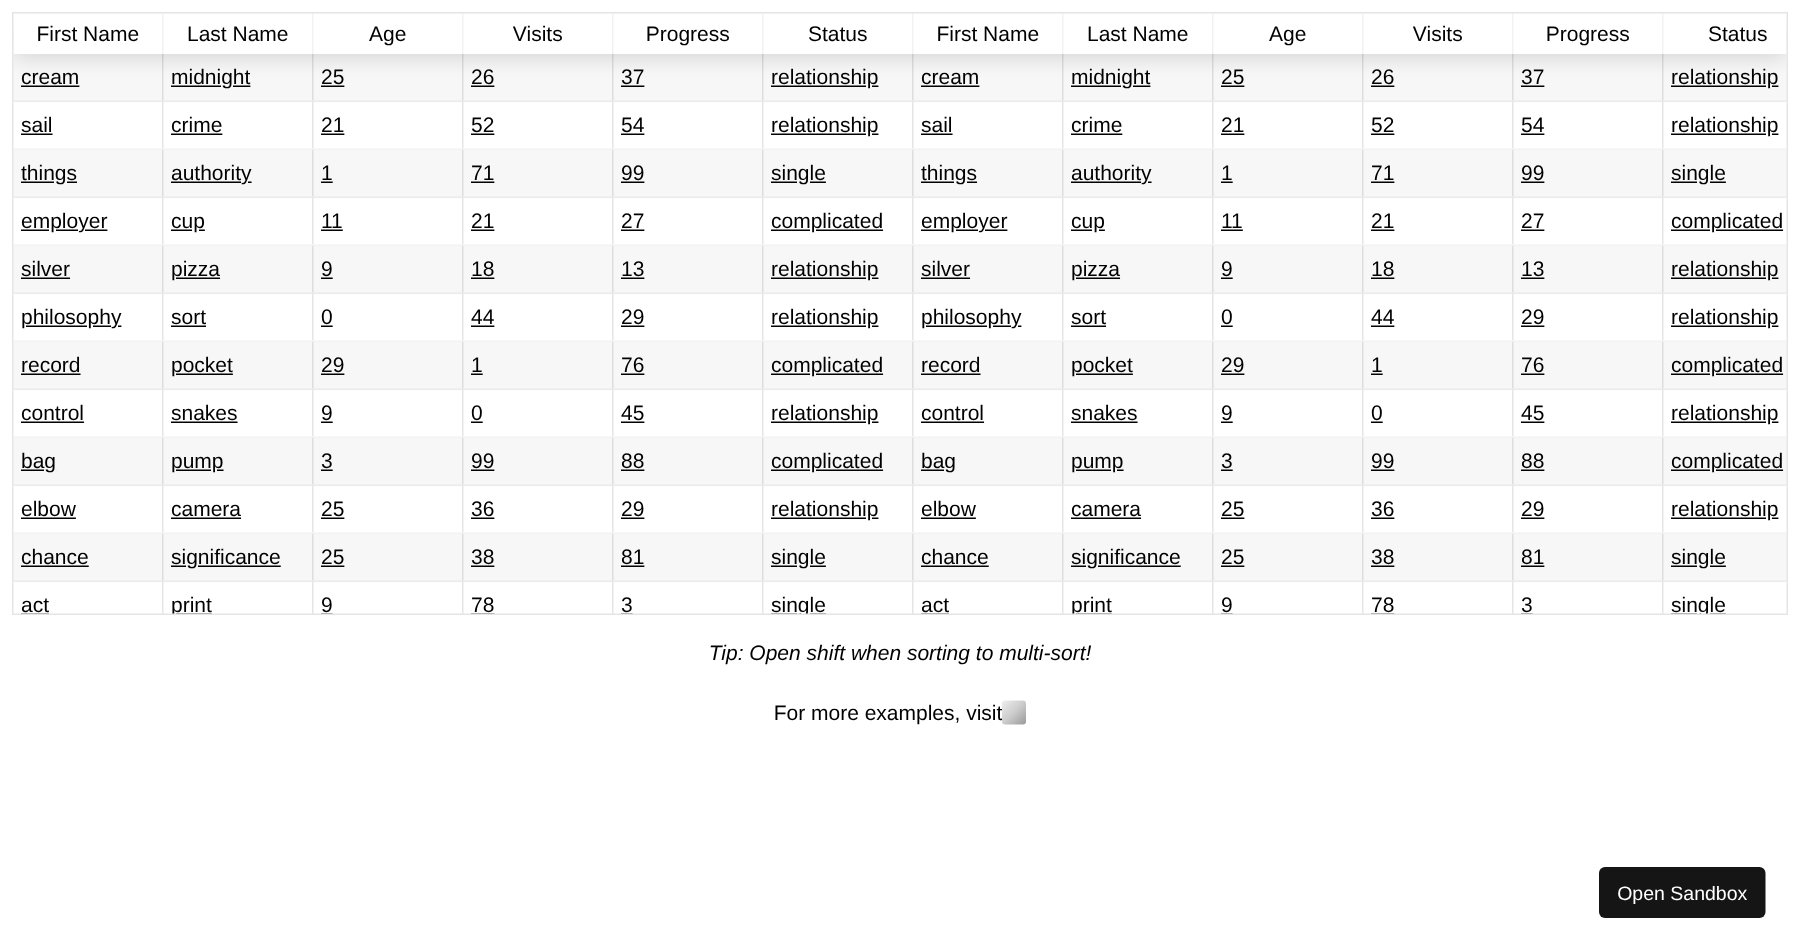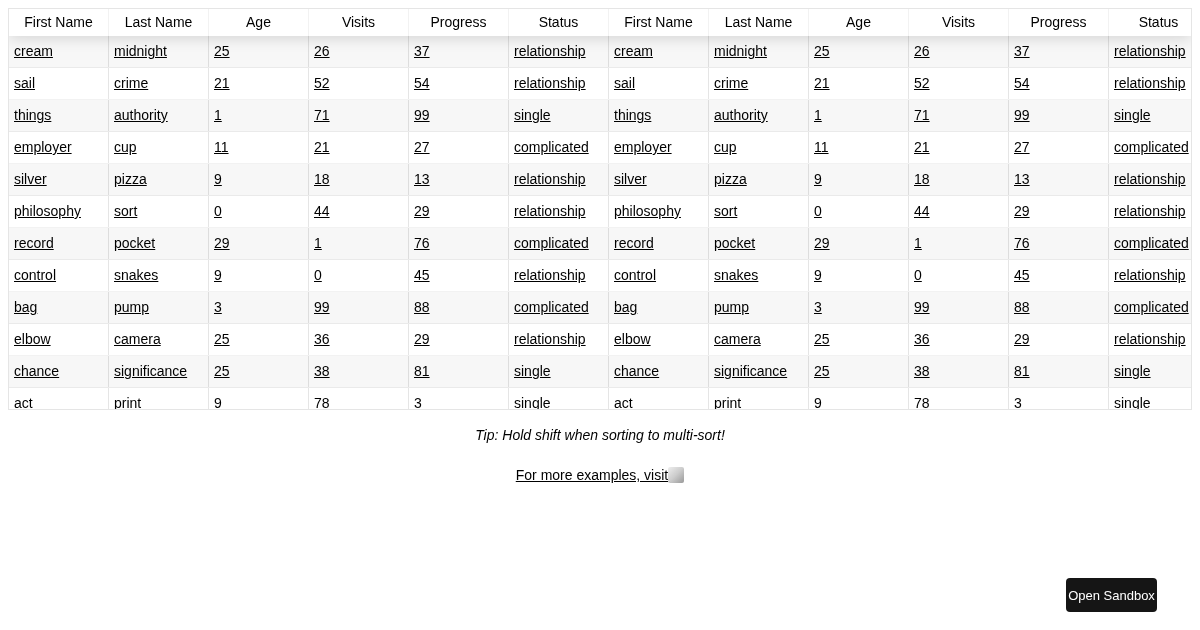--- a/index.html
+++ b/index.html
@@ -10,25 +10,25 @@
   .thead { display: flex; height: 27px; box-shadow: 0 2px 15px 0 rgba(0,0,0,0.15);
            position: relative; z-index: 2; background: #fff; }
   .th { flex: 0 0 100px; box-sizing: border-box; border-right: 1px solid rgba(0,0,0,0.05);
         text-align: center; line-height: 27px; cursor: pointer; white-space: nowrap; }
   .tbody { position: relative; z-index: 1; text-decoration: underline; }
   .tr { display: flex; height: 32px; border-bottom: 1px solid rgba(0,0,0,0.05); box-sizing: border-box; }
   .tr.odd { background: rgba(0,0,0,0.03); }
   .td { flex: 0 0 100px; box-sizing: border-box; border-right: 1px solid rgba(0,0,0,0.1);
         padding: 0 5px; line-height: 31px; white-space: nowrap; overflow: hidden; }
   .tip { position: absolute; top: 427px; left: 0; width: 1200px; text-align: center; font-style: italic; }
-  .more { position: absolute; top: 467px; left: 0; width: 1200px; text-align: center; text-decoration: underline; }
+  .more { position: absolute; top: 467px; left: 0; width: 1200px; text-align: center; }
   .broken-img { display: inline-block; width: 16px; height: 16px; vertical-align: -3px;
                 background: linear-gradient(135deg, #eee 0%, #ccc 50%, #999 100%);
                 border-radius: 2px; }
-  .sandbox-btn { position: absolute; left: 1066px; top: 578px; width: 91px; height: 34px;
+  .sandbox-btn { position: absolute; left: 1066px; top: 578px; width: 111px; height: 34px;
                  background: #151515; color: #fff; border: none; border-radius: 4px;
                  font-family: "Liberation Sans", sans-serif; font-size: 13px; cursor: pointer;
                  box-sizing: border-box; padding: 0; }
 </style>
 </head>
 <body>
 
 <div class="table-wrap">
   <div class="thead" id="thead">
       <div class="th">First Name</div>
@@ -209,18 +209,18 @@
         <div class="td">act</div>
         <div class="td">print</div>
         <div class="td">9</div>
         <div class="td">78</div>
         <div class="td">3</div>
         <div class="td">single</div>
       </div>
     </div>
 </div>
 
-<div class="tip">Tip: Hold shift when sorting to multi-sort!</div>
+<div class="tip">Tip: Open shift when sorting to multi-sort!</div>
 <div class="more">
   <span>For more examples, visit</span><span class="broken-img"></span>
 </div>
 
 <button class="sandbox-btn">Open Sandbox</button>
 
 </body></html>

